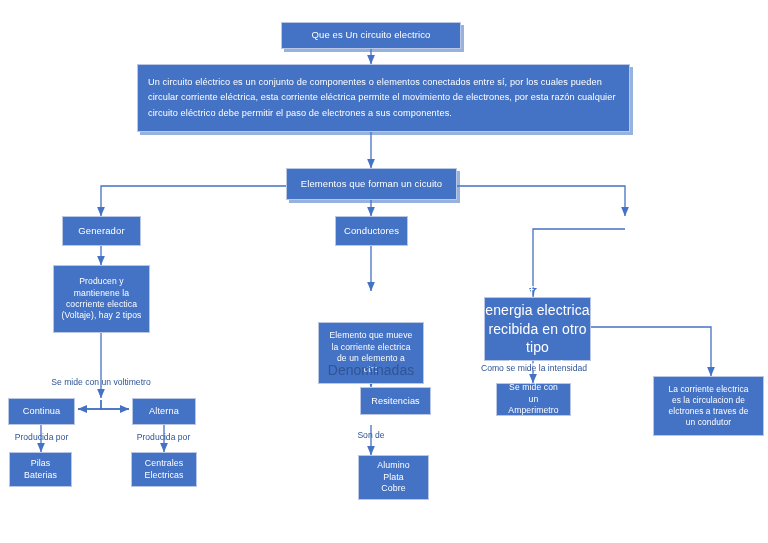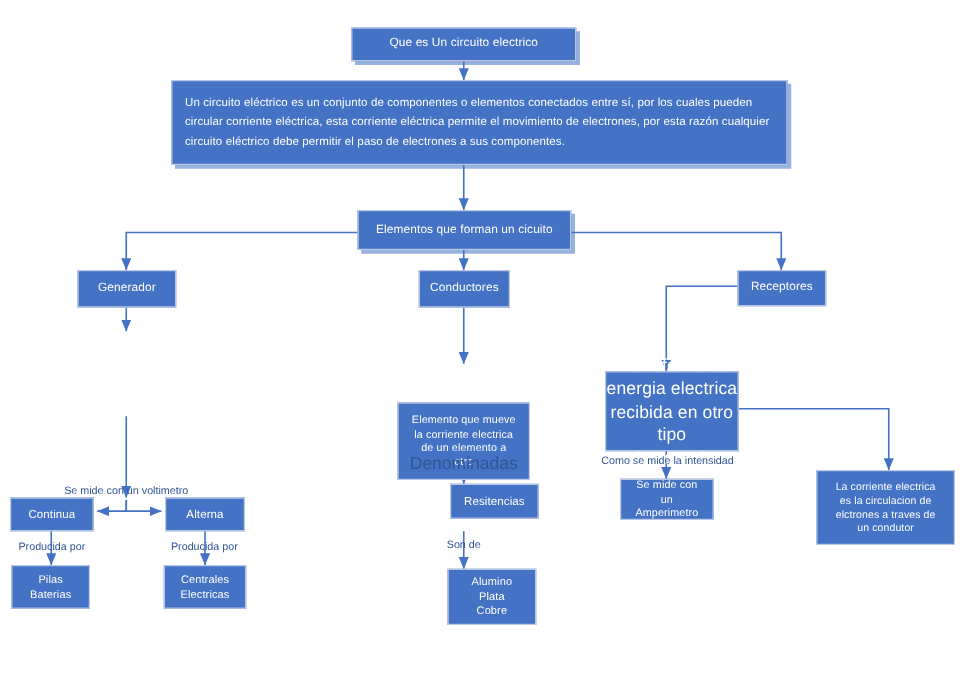--- a/index.html
+++ b/index.html
@@ -88,24 +88,27 @@
   <div class="node shadowed" style="left:281px;top:22px;width:180px;height:27px;font-size:9.5px;">Que es Un circuito electrico</div>
 
   <div class="node shadowed" style="left:137px;top:64px;width:493px;height:68px;font-size:9.2px;padding:6px 10px;text-align:left;justify-content:flex-start;white-space:normal;line-height:1.7;">Un  circuito eléctrico es un conjunto de componentes o elementos conectados entre sí, por los cuales pueden circular corriente eléctrica, esta corriente eléctrica permite el movimiento de electrones, por esta razón cualquier circuito eléctrico debe permitir el paso de electrones a sus componentes.</div>
 
   <div class="node shadowed" style="left:286px;top:168px;width:171px;height:32px;font-size:9.5px;">Elementos que forman un cicuito</div>
 
   <div class="node" style="left:62px;top:216px;width:79px;height:30px;font-size:9.5px;">Generador</div>
 
   <div class="node" style="left:335px;top:216px;width:73px;height:30px;font-size:9.5px;">Conductores</div>
 
-  <div class="node" style="left:590px;top:216px;width:71px;height:29px;font-size:9.5px;">Receptores</div>
 
+  <div class="node" style="left:53px;top:265px;width:97px;height:68px;font-size:8.6px;">Producen y
+mantienene la
+cocrriente electica
+(Voltaje), hay 2 tipos</div>
 
-  <div class="lbl" style="left:31px;top:387px;width:140px;font-size:8.6px;">Se mide con un voltimetro</div>
+  <div class="lbl" style="left:31px;top:377px;width:140px;font-size:8.6px;">Se mide con un voltimetro</div>
 
   <div class="node" style="left:8px;top:398px;width:67px;height:27px;font-size:9.2px;">Continua</div>
 
   <div class="node" style="left:132px;top:398px;width:64px;height:27px;font-size:9.2px;">Alterna</div>
 
   <div class="lbl" style="left:0px;top:432px;width:83px;font-size:8.6px;">Producida por</div>
 
   <div class="lbl" style="left:122px;top:432px;width:83px;font-size:8.6px;">Producida por</div>
 
   <div class="node" style="left:9px;top:452px;width:63px;height:35px;font-size:8.8px;">Pilas

